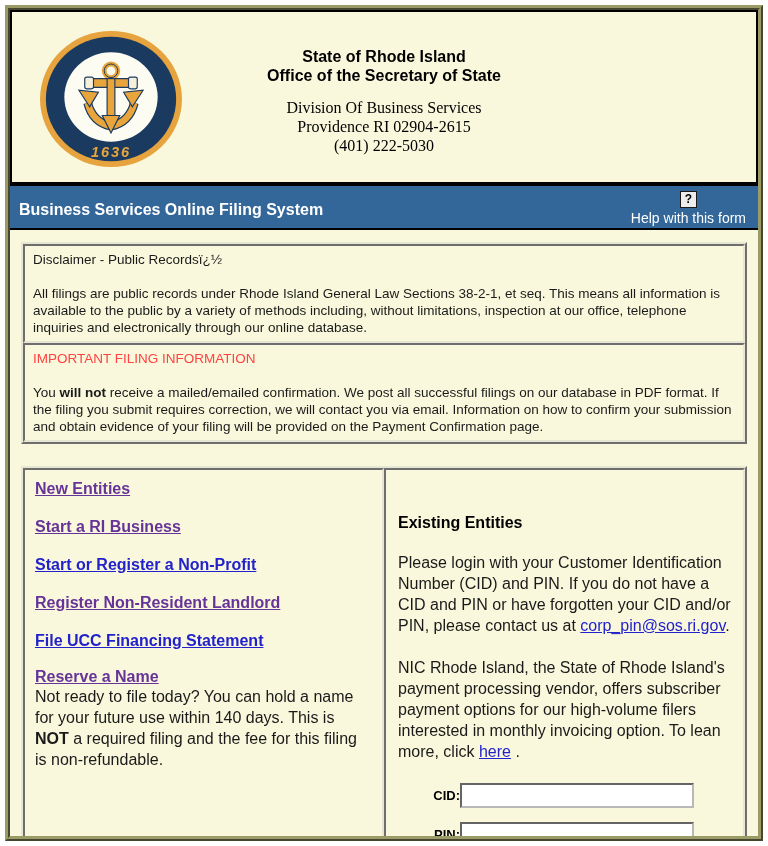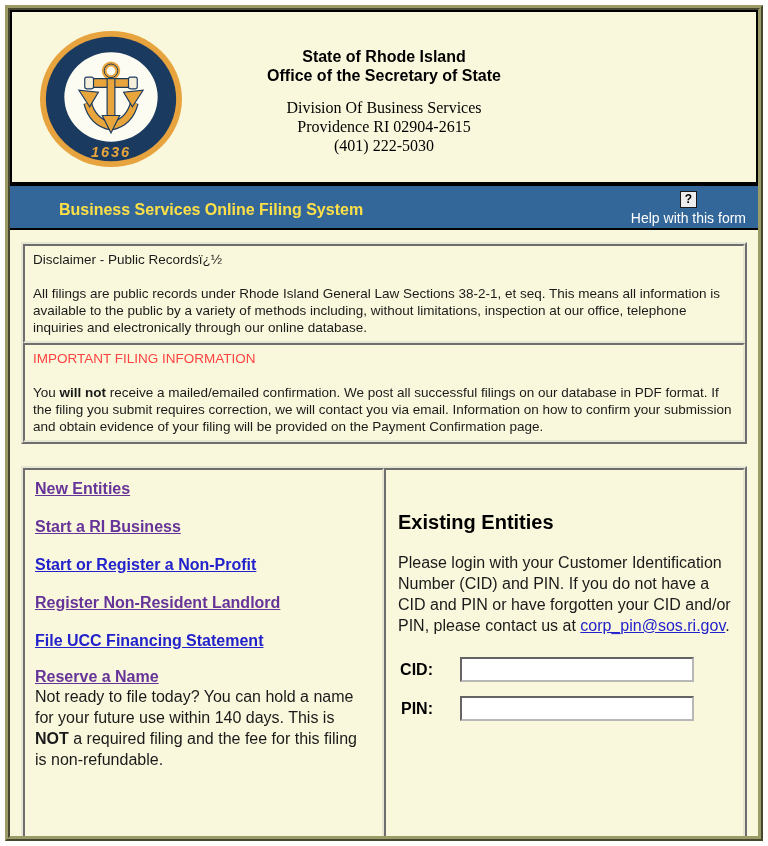--- a/index.html
+++ b/index.html
@@ -33,21 +33,21 @@
   
   .blue-bar {
     position: relative;
     background: #336699;
     border-top: 2px solid #000;
     border-bottom: 2px solid #000;
     height: 46px;
   }
   .bar-title {
     position: absolute; left: 9px; bottom: 9px;
-    color: #fde047; font-size: 16px; font-weight: bold; margin-left: 40px;
+    color: #ffffff; font-size: 16px; font-weight: bold;
   }
   .help-block { position: absolute; right: 12px; top: 3px; text-align: center; }
   .help-btn {
     display: inline-block; width: 17px; height: 17px;
     background: #ededed; border: 1px solid #1a1a1a;
     color: #000; font-weight: bold; font-size: 12px; line-height: 15px;
     text-align: center; cursor: pointer;
   }
   .help-label { color: #ffffff; font-size: 14px; margin-top: 2px; }
 
@@ -73,28 +73,28 @@
   .main-cell { width: 50%; height: 100%; }
   .left-cell  { padding: 8px 10px 0 10px; }
   .right-cell { padding: 44px 12px 0 12px; }
 
   .lnk { font-size: 16px; font-weight: bold; text-decoration: underline; display: inline; cursor: pointer; }
   .lnk-purple { color: #663399; }
   .lnk-blue   { color: #2222cc; }
   .link-row { margin-bottom: 16px; line-height: 21px; }
   .note { font-size: 16px; line-height: 21px; color: #1a1a1a; }
 
-  .right-cell h2 { font-size: 20px; font-weight: bold; color: #000; margin-bottom: 21px; }
+  .right-cell h2 { font-size: 16px; font-weight: bold; color: #000; margin-bottom: 21px; }
   .right-cell p  { font-size: 16px; line-height: 21px; color: #1a1a1a; margin-bottom: 21px; }
   .inline-link { color: #2222cc; text-decoration: underline; cursor: pointer; font-size: 16px; }
 
   .field-row { display: flex; align-items: center; margin-top: 14px; margin-bottom: 10px; }
   .field-label {
-    width: 62px; text-align: right; padding-right: 27px;
-    font-size: 16px; font-weight: bold; color: #000;
+    width: 62px; text-align: right; padding-right: 0;
+    font-size: 13px; font-weight: bold; color: #000;
   }
   .field-input {
     width: 234px; height: 25px;
     border: 2px inset #b8b8b8;
     background: #ffffff;
     font-size: 14px; padding: 0 4px;
     font-family: "Liberation Sans", sans-serif;
   }
 </style>
 </head>
@@ -167,20 +167,21 @@
         <div class="link-row"><a class="lnk lnk-blue">File UCC Financing Statement</a></div>
         <div>
           <a class="lnk lnk-purple">Reserve a Name</a>
           <div class="note"><span>Not ready to file today? You can hold a name for your future use within 140 days. This is </span><b>NOT</b><span> a required filing and the fee for this filing is non-refundable.</span></div>
         </div>
       </div>
 
       <div class="cell main-cell right-cell">
         <h2>Existing Entities</h2>
         <p><span>Please login with your Customer Identification Number (CID) and PIN. If you do not have a CID and PIN or have forgotten your CID and/or PIN, please contact us at </span><a class="inline-link">corp_pin@sos.ri.gov</a><span>.</span></p>
+        <p><span>NIC Rhode Island, the State of Rhode Island's payment processing vendor, offers subscriber payment options for our high-volume filers interested in monthly invoicing option. To lean more, click </span><a class="inline-link">here</a><span> .</span></p>
 
         <div class="field-row">
           <label class="field-label">CID:</label>
           <input class="field-input" type="text" value="" style="">
         </div>
         <div class="field-row">
           <label class="field-label">PIN:</label>
           <input class="field-input" type="password" value="" style="">
         </div>
       </div>

